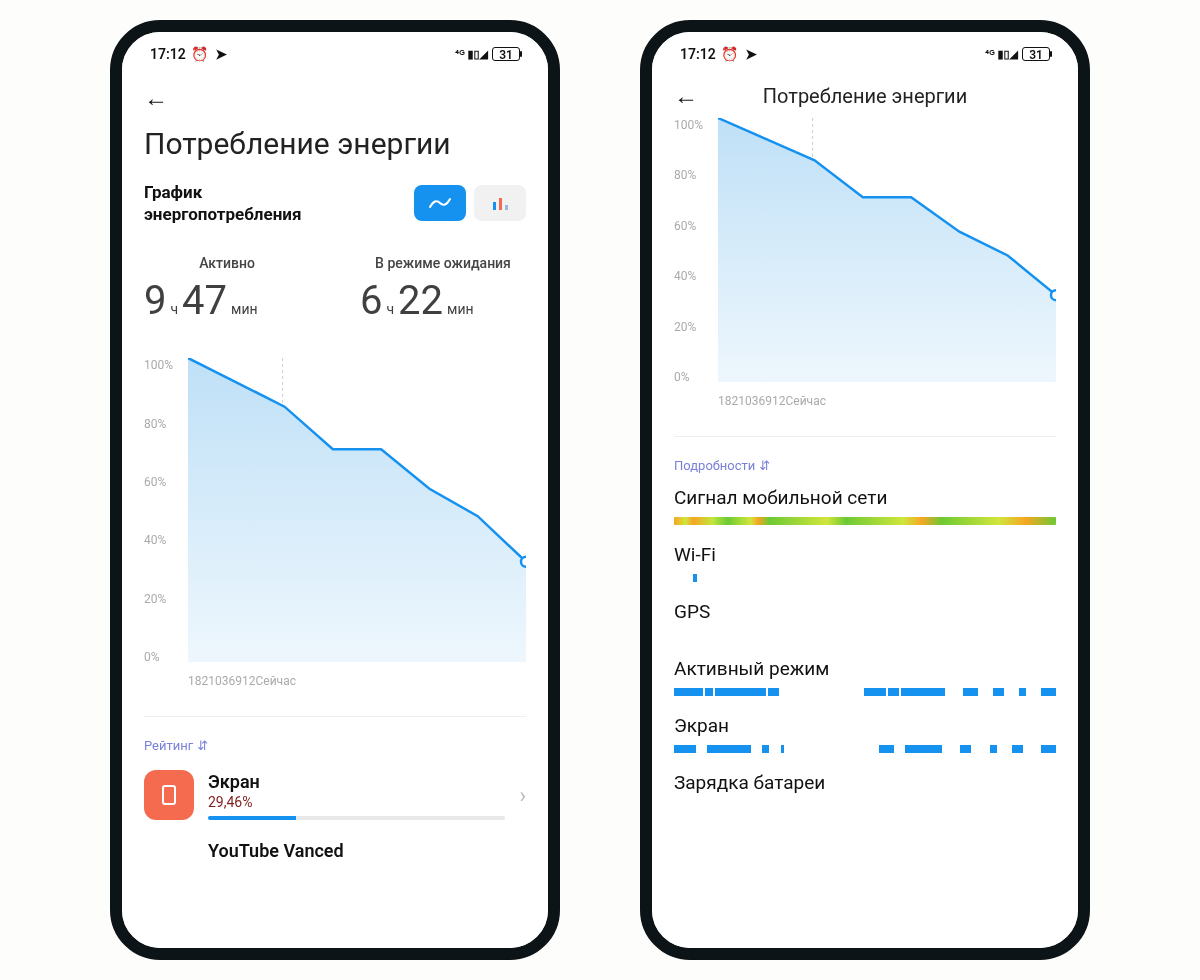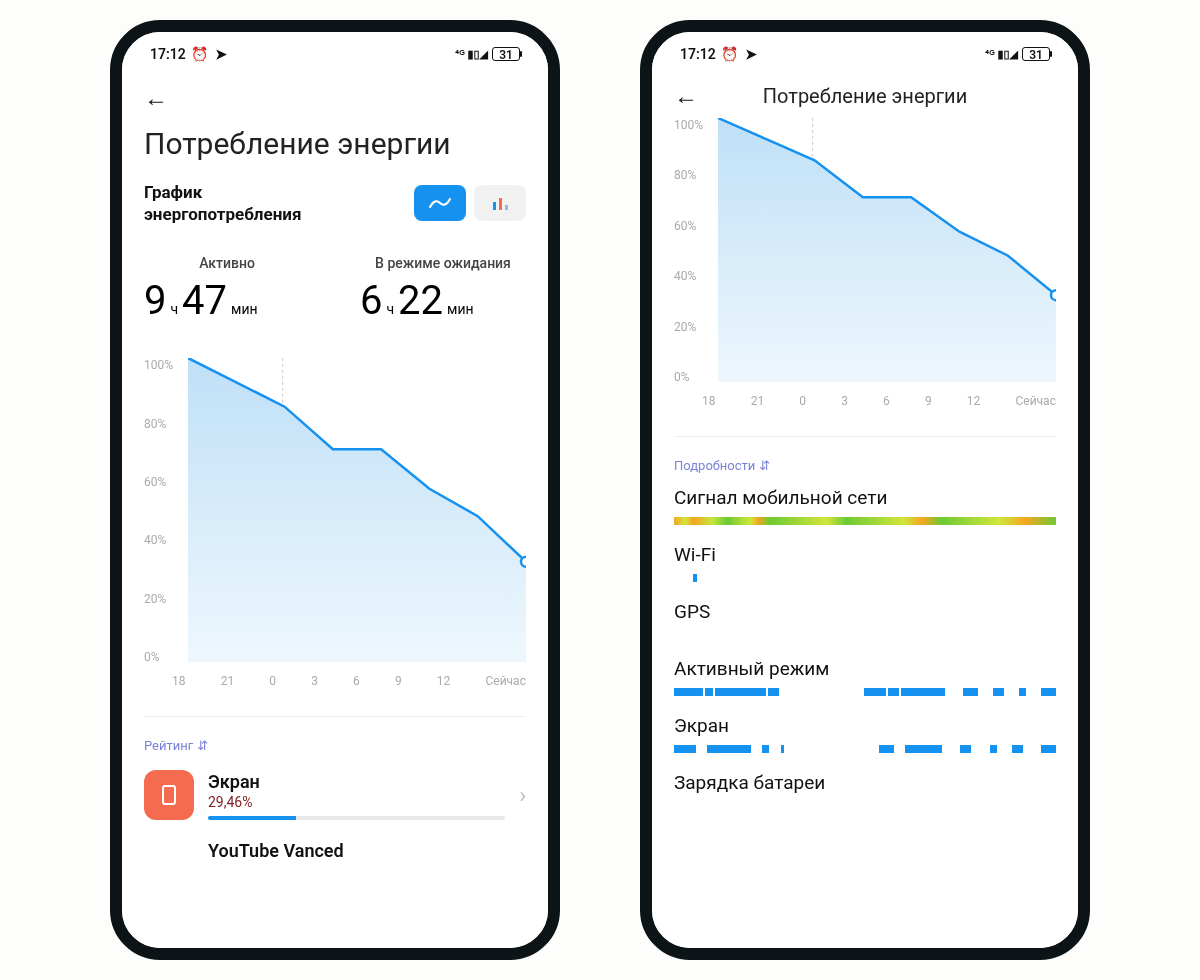--- a/index.html
+++ b/index.html
@@ -17,27 +17,27 @@
 h2.title-sm { font-size:20px; font-weight:400; color:#222; text-align:center; flex:1;}
 .header-row{ display:flex; align-items:center; gap:12px; padding:10px 0 8px;}
 .row-flex{ display:flex; justify-content:space-between; align-items:center;}
 .sub-label{ font-size:17px; font-weight:700; color:#111; line-height:1.3;}
 .toggle-group{ display:flex; gap:8px;}
 .toggle-btn{ width:52px; height:36px; border-radius:8px; display:flex; align-items:center; justify-content:center; background:#f1f1f1;}
 .toggle-btn.active{ background:#1591f0; color:#fff;}
 .stats-row{ display:flex; margin-top:30px; gap:50px;}
 .stat-block{ flex:1;}
 .stat-label{ font-size:14px; color:#444; font-weight:500; margin-bottom:6px;text-align:center;}
-.stat-value{ font-size:15px; color:#000000;}
+.stat-value{ font-size:15px; color:#404040;}
 .stat-value .big{ font-size:40px; font-weight:400;}
 .stat-value .sm{ font-size:14px; margin:0 4px;}
 .chart-area{ margin-top:34px; height:340px; position:relative;}
 .chart-area.small{ height:300px; margin-top:0;}
 .y-axis{ position:absolute; left:0; top:0; bottom:34px; width:44px; display:flex; flex-direction:column; justify-content:space-between; text-align:left; font-size:12px; color:#aaa;}
-.x-axis{ position:absolute; left:28px; right:0; bottom:0; height:24px; display:flex; justify-content:space-between; font-size:12px; color:#aaa;}
+.x-axis{ position:absolute; left:44px; right:0; bottom:0; height:24px; display:flex; font-size:12px; color:#aaa;}
 .chart-svg{ position:absolute; left:44px; right:0; top:0; bottom:34px;}
 .divider{ border-top:1px solid #eee; margin:18px 0;}
 .rank-item{ display:flex; align-items:center; gap:14px; padding:16px 0; position:relative;}
 .rank-icon{ width:50px; height:50px; border-radius:12px; background:#f56b4f; display:flex; align-items:center; justify-content:center;}
 .rank-body{ flex:1;}
 .rank-name{ font-size:18px; font-weight:600; color:#111;}
 .rank-pct{ font-size:14px; color:#7f1d1d; margin-top:2px;}
 .rank-bar{ height:4px; background:#e8e8e8; border-radius:2px; margin-top:6px; overflow:hidden;}
 .rank-bar-fill{ height:100%; background:#1591f0; width:29.46%;}
 .chev{ color:#bbb; font-size:22px;}

